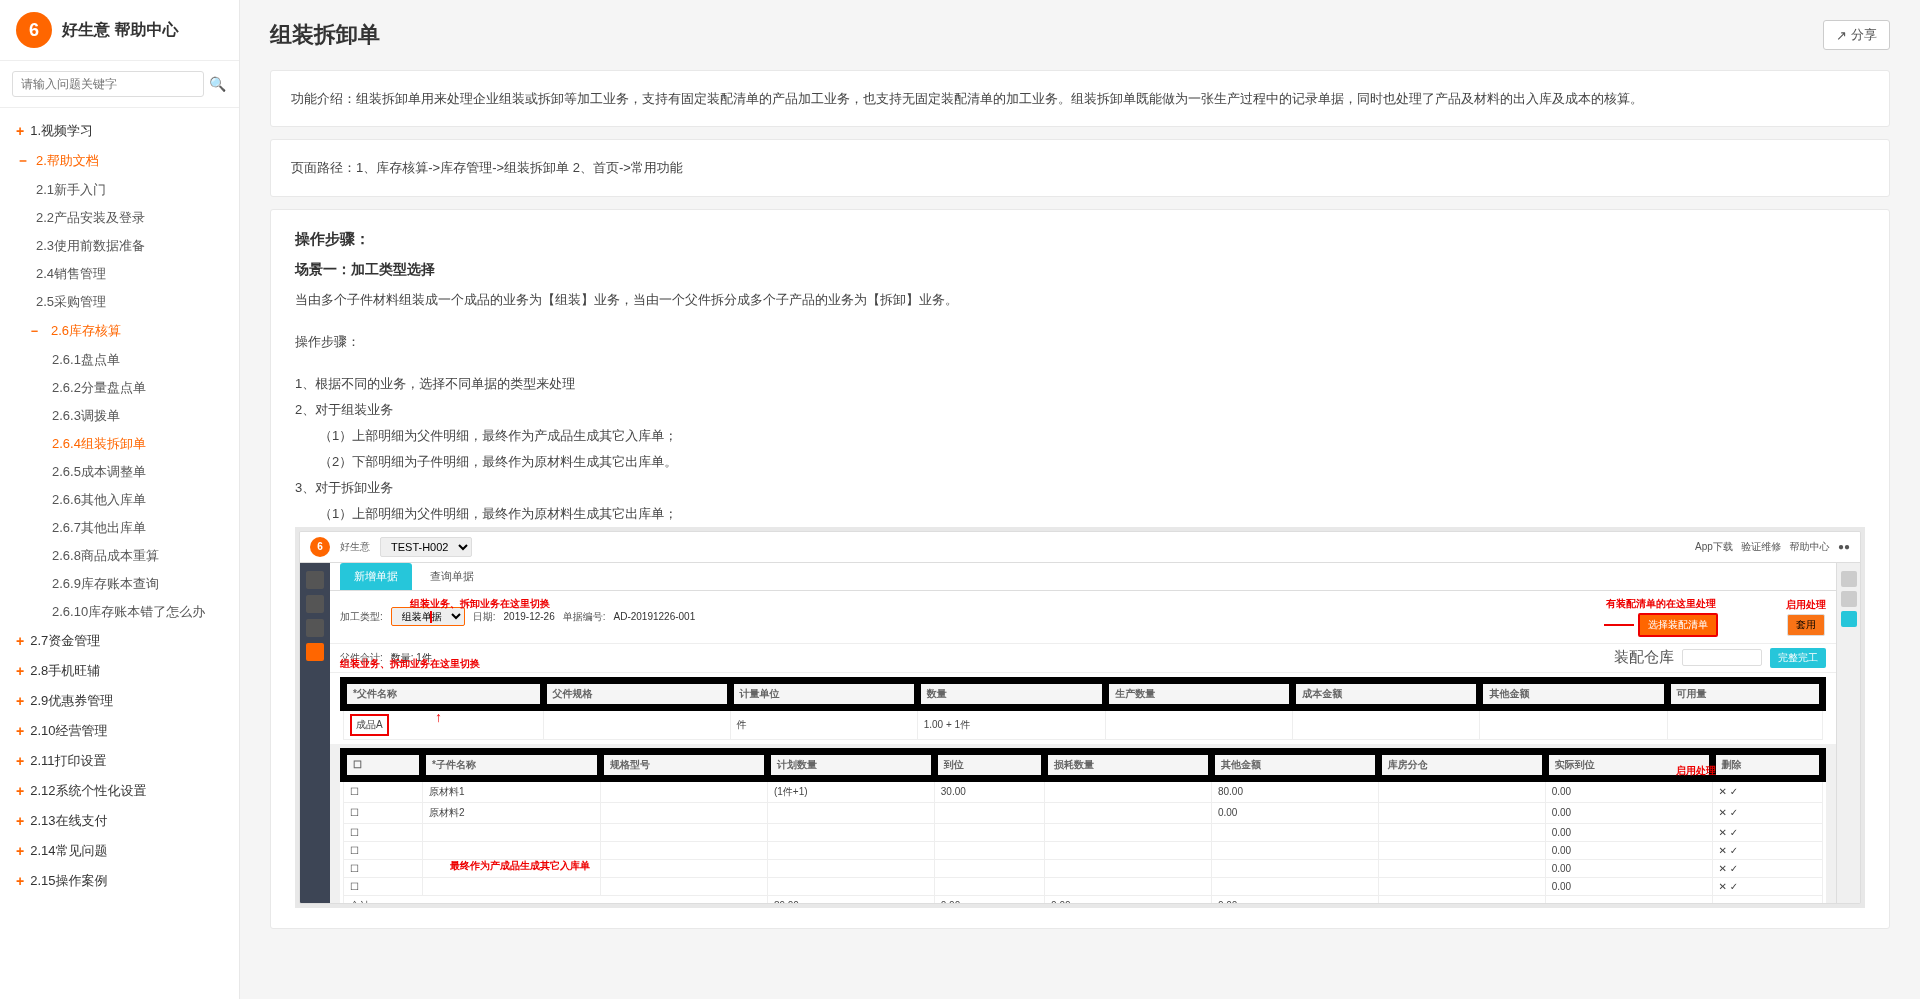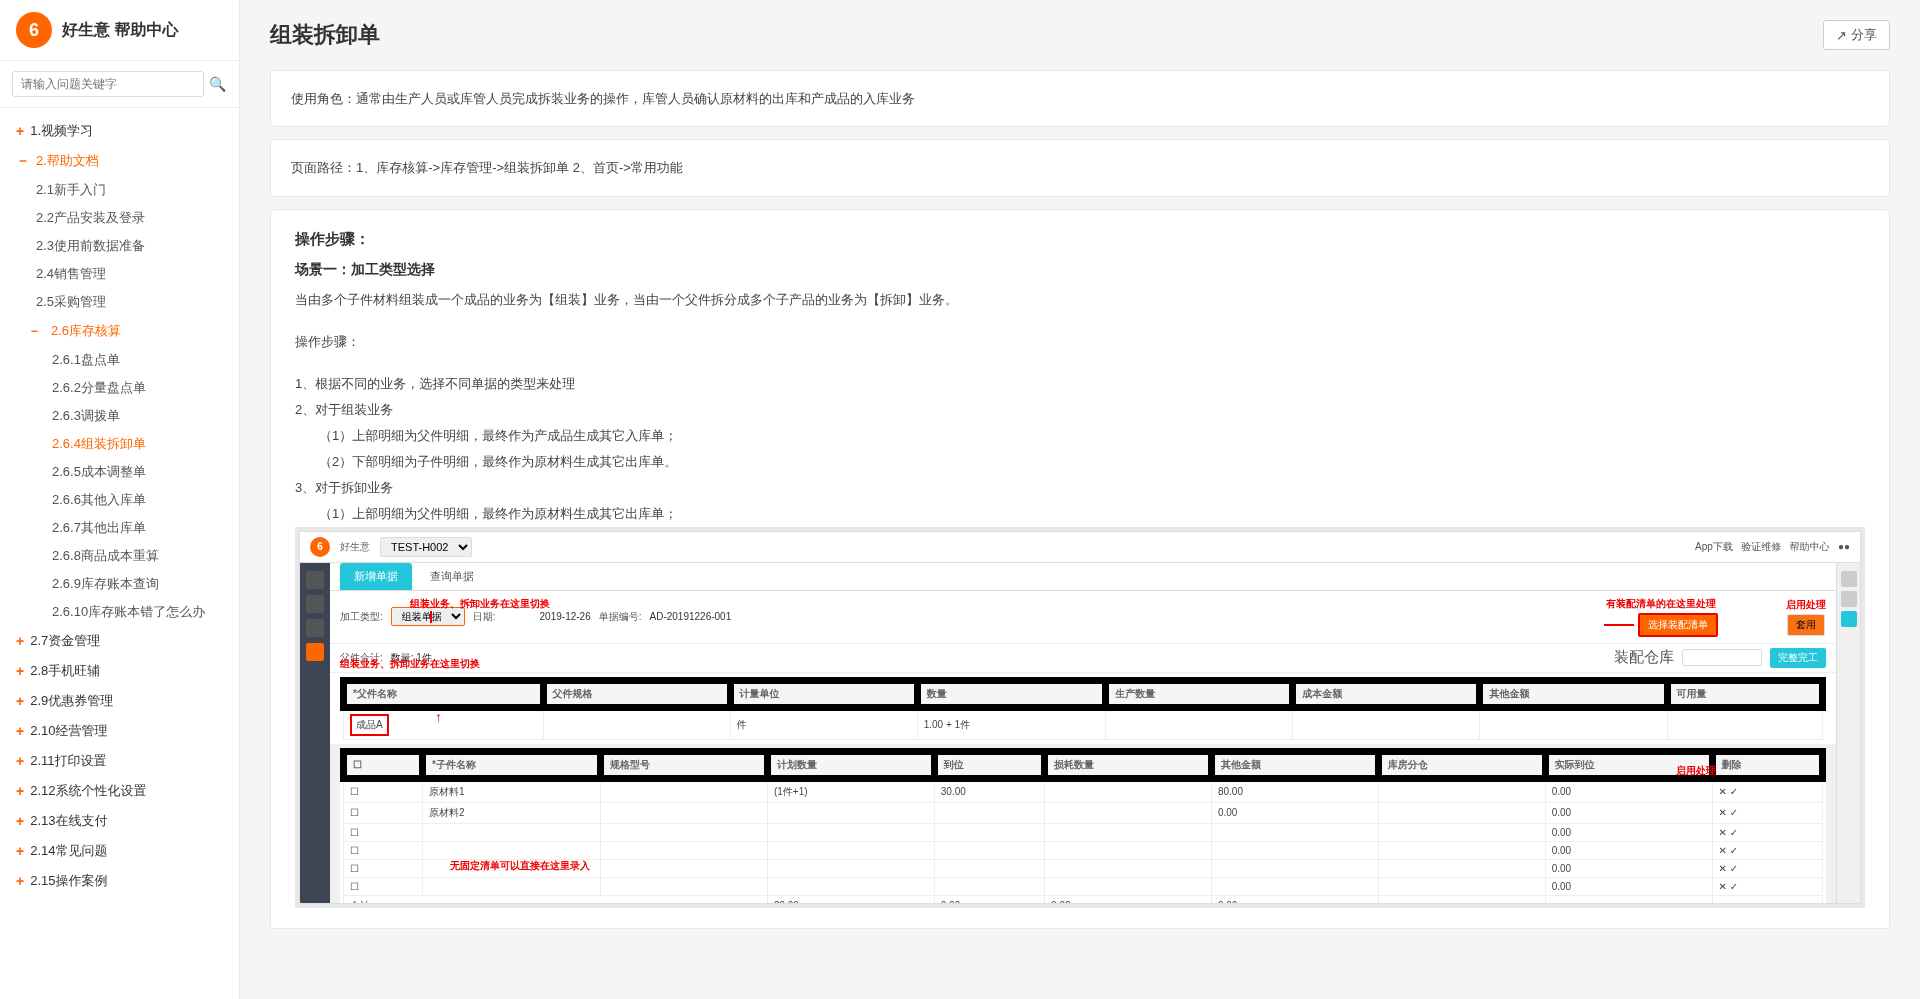--- a/index.html
+++ b/index.html
@@ -317,24 +317,24 @@
 <div id="main">
 
   <div id="page-header-bar">
     <h1 id="page-title-text">组装拆卸单</h1>
     <button id="share-btn">
       <span>↗</span>
       <span>分享</span>
     </button>
   </div>
 
-
   <div class="content-card">
-    <span>使用角色：通常由生产人员或库管人员完成拆装业务的操作，库管人员确认原材料的出库和产成品的入库业务</span>
+    <span>功能介绍：组装拆卸单用来处理企业组装或拆卸等加工业务，支持有固定装配清单的产品加工业务，也支持无固定装配清单的加工业务。组装拆卸单既能做为一张生产过程中的记录单据，同时也处理了产品及材料的出入库及成本的核算。</span>
   </div>
+
 
   <div class="content-card">
     <span>页面路径：1、库存核算-&gt;库存管理-&gt;组装拆卸单 2、首页-&gt;常用功能</span>
   </div>
 
   <div class="section-block">
     <div class="section-title">操作步骤：</div>
 
     <div class="scenario-title">场景一：加工类型选择</div>
 
@@ -388,21 +388,21 @@
               </div>
             </div>
 
             <div style="background:#fff; border-bottom:1px solid #eee; padding:6px 10px; display:flex; align-items:center; gap:8px; flex-wrap:wrap; position:relative;">
               <span style="font-size:10px; color:#555;">加工类型:</span>
               <select style="border:1px solid #ff6600; padding:2px 6px; font-size:10px; border-radius:2px;">
                 <option>组装单据</option>
                 <option>拆卸单据</option>
               </select>
               <span style="font-size:10px; color:#555;">日期:</span>
-              <span style="font-size:10px; color:#333;margin-left:36px;">2019-12-26</span>
+              <span style="font-size:10px; color:#333;">2019-12-26</span>
               <span style="font-size:10px; color:#555;">单据编号:</span>
               <span style="font-size:10px; color:#333;">AD-20191226-001</span>
 
               <div style="flex:1;"></div>
 
               <div style="display:flex; flex-direction:column; align-items:center; position:relative; margin-right:60px;">
                 <div style="color:#e00; font-size:10px; font-weight:bold; white-space:nowrap; margin-bottom:2px;">有装配清单的在这里处理</div>
                 <div style="display:flex; align-items:center; gap:4px;">
                   <div style="width:30px; height:2px; background:#e00;"></div>
                   <button style="background:#ff6600; color:#fff; border:2px solid #e00; padding:3px 8px; border-radius:2px; font-size:10px;">选择装配清单</button>
@@ -557,21 +557,21 @@
                     <td>0.00</td>
                     <td>0.00</td>
                     <td>0.00</td>
                     <td></td>
                       <td></td>
                       <td></td>
                   </tr>
                 </tfoot>
               </table>
 
-              <div style="position:absolute; left:120px; bottom:30px; color:#e00; font-size:10px; font-weight:bold; white-space:nowrap; pointer-events:none;">无固定清单可以直接在这里录入</div>
+              <div style="position:absolute; left:120px; bottom:30px; color:#e00; font-size:10px; font-weight:bold; white-space:nowrap; pointer-events:none;">最终作为产成品生成其它入库单</div>
 
               <div style="position:absolute; right:120px; top:20px; color:#e00; font-size:10px; font-weight:bold; pointer-events:none;">启用处理</div>
             </div>
           </div>
 
           <div style="width:24px; background:#f0f0f0; border-left:1px solid #ddd; display:flex; flex-direction:column; align-items:center; padding-top:8px; gap:4px;">
             <div style="width:16px;height:16px;background:#ccc;border-radius:2px;"></div>
             <div style="width:16px;height:16px;background:#ccc;border-radius:2px;"></div>
             <div style="width:16px;height:16px;background:#26c6da;border-radius:2px;"></div>
           </div>

